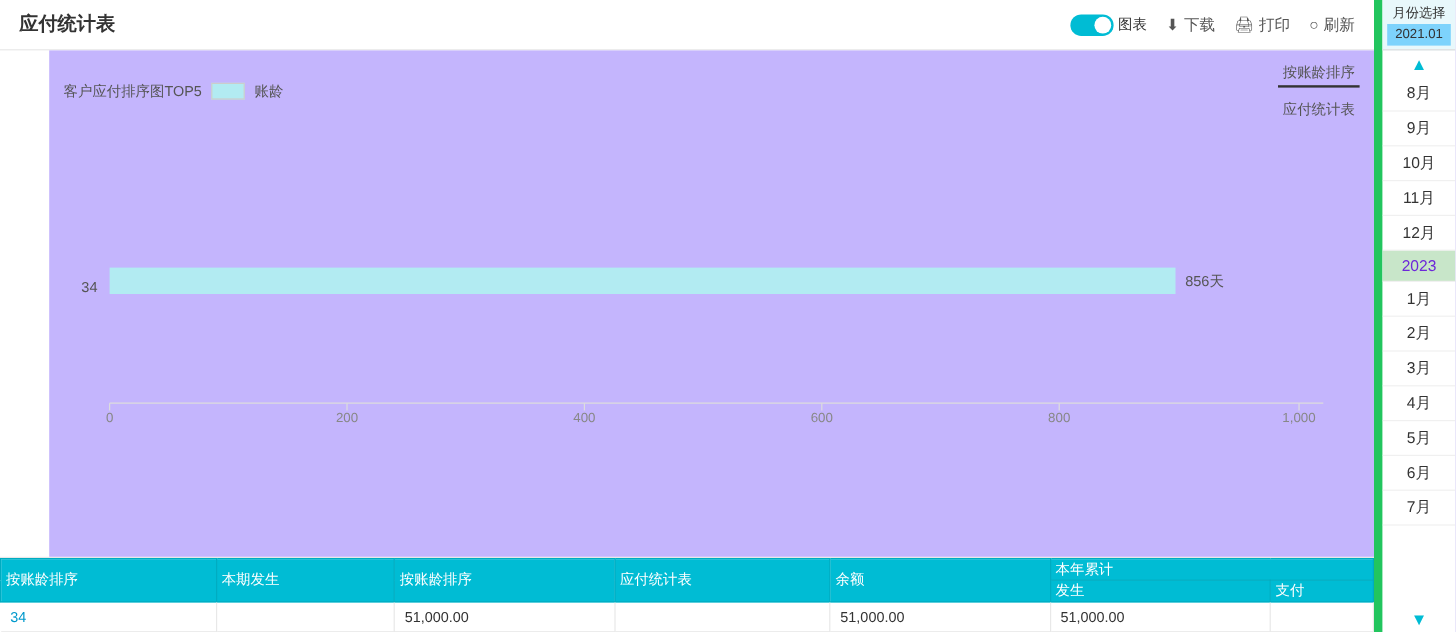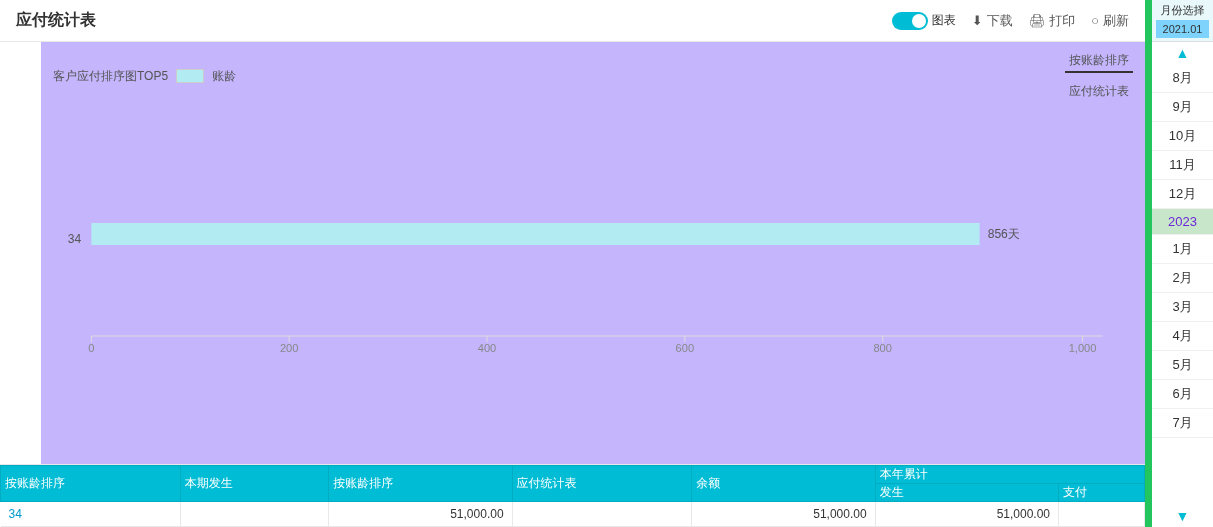--- a/index.html
+++ b/index.html
@@ -22,21 +22,21 @@
     .chart-legend { display: flex; align-items: center; gap: 8px; font-size: 12px; color: #555; }
     .legend-box { width: 28px; height: 14px; background: #b2ebf2; border: 1px solid #ccc; }
     .chart-sort-btns { display: flex; gap: 8px; flex-direction: column; }
     .sort-btn { font-size: 12px; color: #555; cursor: pointer; padding: 2px 4px; }
     .sort-btn.active { border-bottom: 2px solid #333; }
 
     
     .table-area { background: #fff; border-top: 1px solid #e8e8e8; }
     table { width: 100%; border-collapse: collapse; }
     .th-row-1 th, .th-row-2 th { background: #00bcd4; color: #fff; text-align: left; padding: 0 4px; font-size: 12px; font-weight: normal; border: 1px solid #00acc1; }
-    .td-row td { text-align: right; padding: 5px 8px; font-size: 12px; border-bottom: 1px solid #e8e8e8; border-right: 1px solid #e8e8e8; }
+    .td-row td { padding: 5px 8px; font-size: 12px; border-bottom: 1px solid #e8e8e8; border-right: 1px solid #e8e8e8; }
     .td-row td:first-child { text-align: left; }
     .td-row td a { color: #0099cc; text-decoration: none; }
 
     
     .sidebar { width: 68px; background: #fff; border-left: 7px solid #22c55e; display: flex; flex-direction: column; overflow: hidden; }
     .sidebar-header { background: #e8f8fb; padding: 6px 4px; font-size: 12px; color: #333; text-align: center; border-bottom: 1px solid #ddd; height: 42px; display: flex; align-items: center; justify-content: center; }
     .sidebar-date-input { background: #7dd3fc; border: none; font-size: 11px; color: #333; text-align: center; width: 100%; padding: 3px 2px; }
     .sidebar-months { flex: 1; overflow-y: auto; }
     .sidebar-months::-webkit-scrollbar { width: 4px; }
     .sidebar-months::-webkit-scrollbar-thumb { background: #ccc; }

